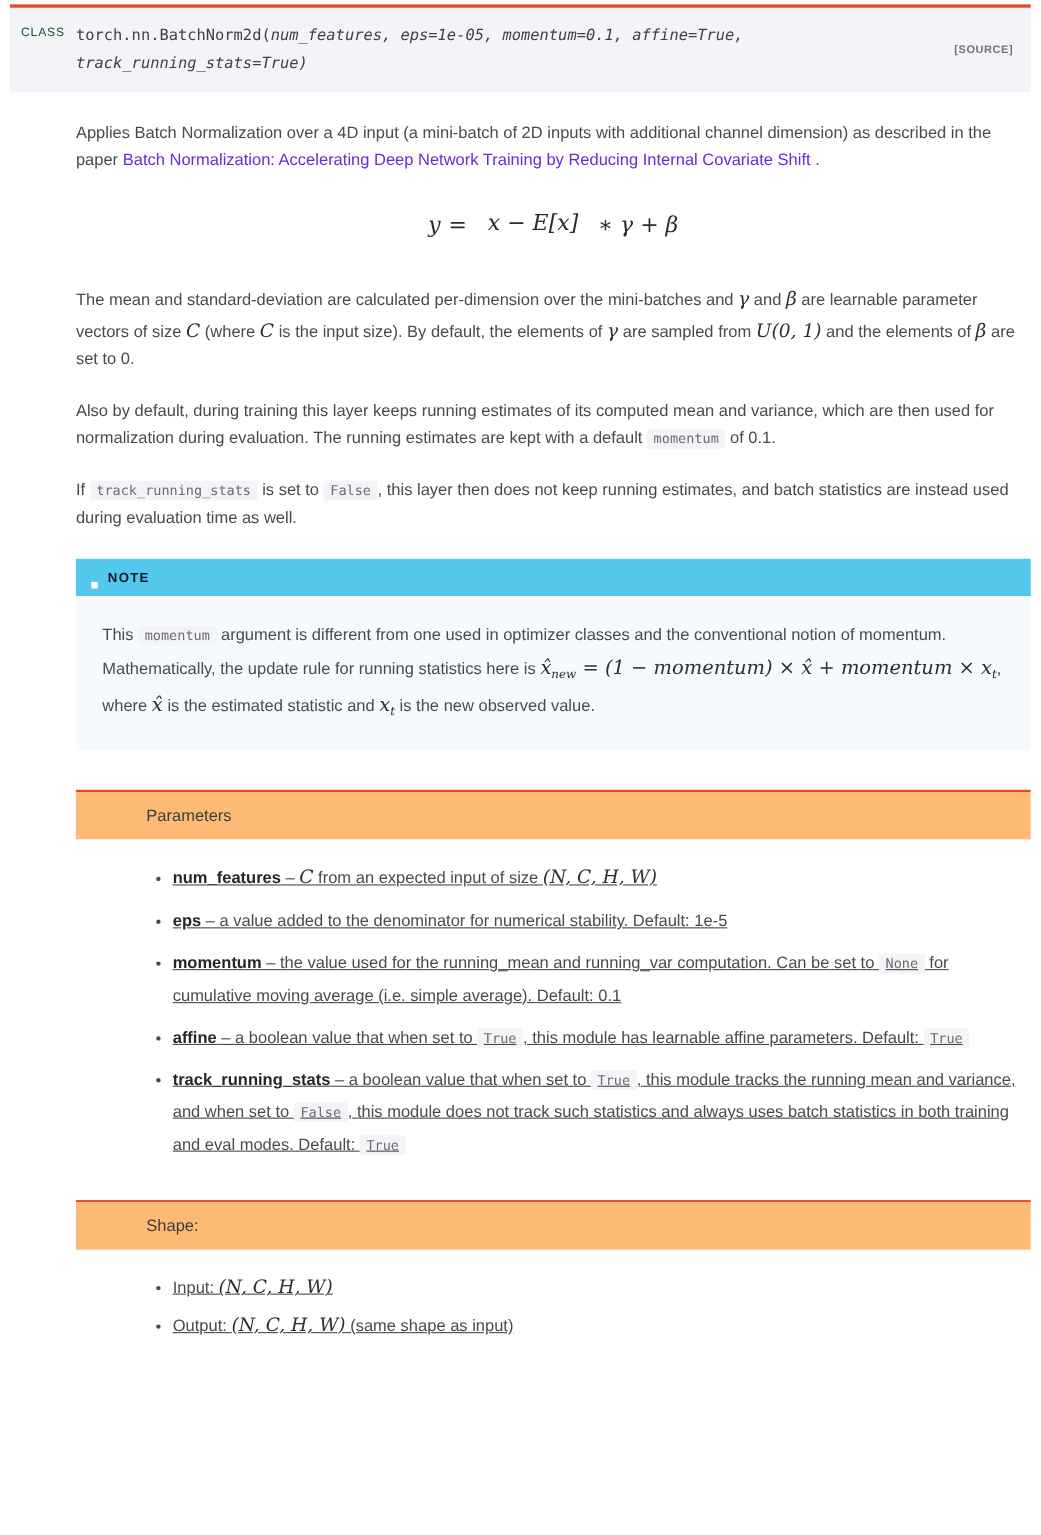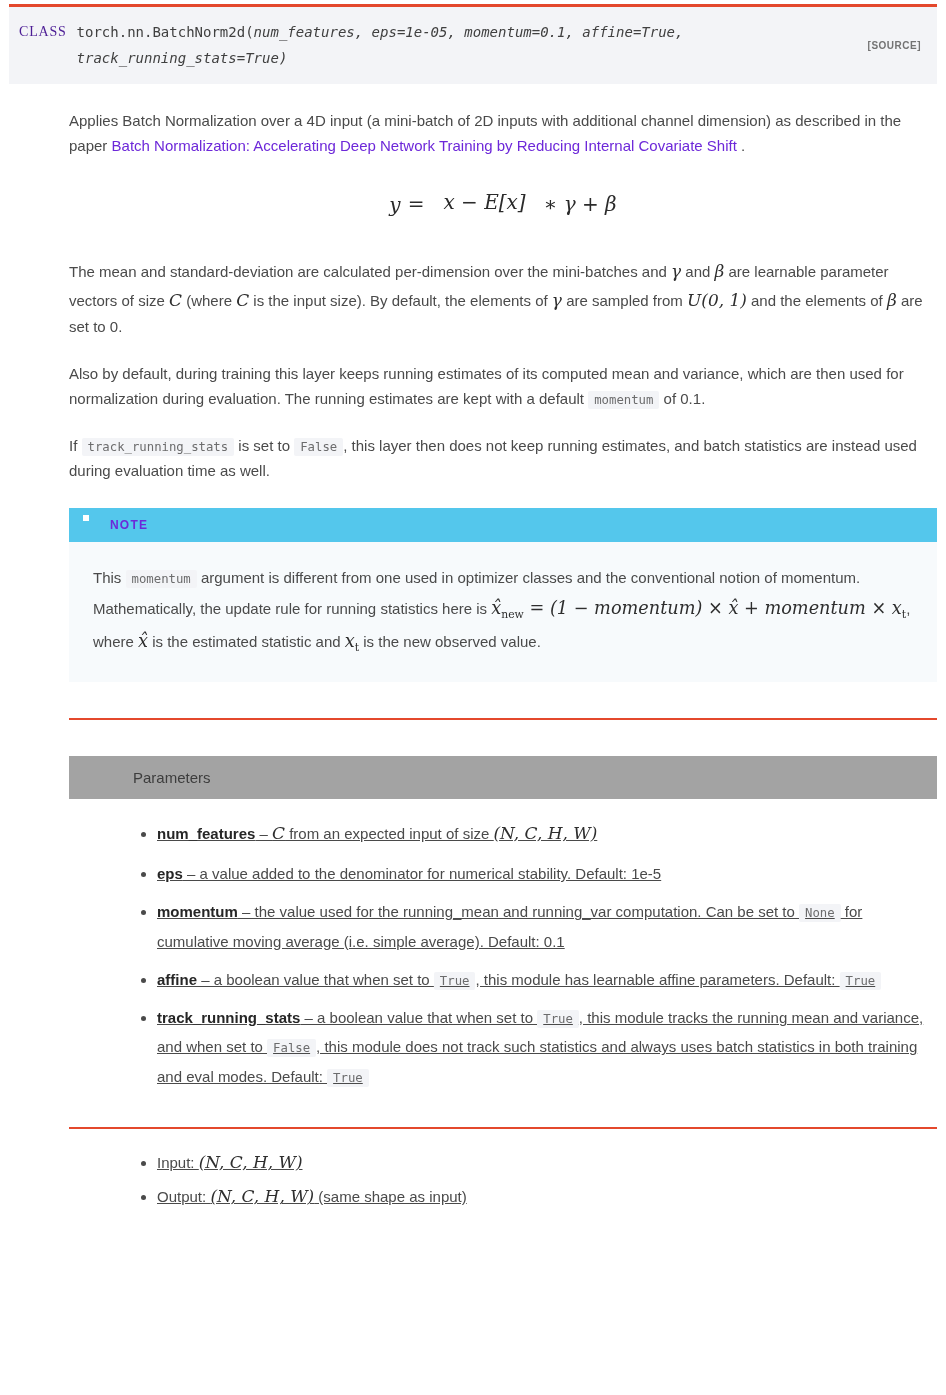--- a/index.html
+++ b/index.html
@@ -31,27 +31,26 @@
   .class-def { margin: 0; }
   .sig-block {
     background: #f3f4f7;
     border-top: 3px solid #e4482c;
     padding: 13px 16px 12px 10px;
     display: flex;
     align-items: flex-start;
     font-size: 14px;
   }
   .class-label {
-    color: #4c1d95;
-    font-size: 14px;
+    color: #14532d;
+    font-size: 11px;
     letter-spacing: 0.8px;
     padding-top: 4px;
     margin-right: 10px;
     white-space: nowrap;
-    font-family: Liberation Serif, serif;
   }
   .sig-code {
     font-family: "DejaVu Sans Mono", "Liberation Mono", monospace;
     color: #404040;
     line-height: 1.85;
     max-width: 660px;
     flex: 0 1 auto;
   }
   .sig-name { font-weight: 400; }
   .sig-params { font-style: italic; }
@@ -88,20 +87,21 @@
   }
   .t-l { color: #6d28d9; text-decoration: none; cursor: pointer; }
   .t-m {
     font-family: "DejaVu Serif", "Liberation Serif", serif;
     font-style: italic;
     font-size: 1.13em;
     color: #2e2e2e;
   }
   .t-sub {
     font-family: "DejaVu Serif", "Liberation Serif", serif;
+    font-style: italic;
     font-size: 0.72em;
     vertical-align: -0.35em;
     color: #2e2e2e;
   }
 
   
   .formula {
     text-align: center;
     font-family: "DejaVu Serif", "Liberation Serif", serif;
     font-style: italic;
@@ -125,50 +125,48 @@
     white-space: nowrap;
   }
   .sqrt-sign { font-style: normal; margin-right: 1px; }
   .sqrt-body { border-top: 1.2px solid #3a3a3a; padding: 0 3px; }
   .f-tail { margin-left: 8px; }
 
   
   .note { margin: 24px 0 36px 0; }
   .note-title {
     background: #54c7ec;
-    color: #6d28d9;
+    color: #0f172a;
     font-weight: 700;
     font-size: 12px;
     letter-spacing: 1.2px;
     padding: 7px 14px;
     display: flex;
-    align-items: flex-start;
-    gap: 12px;
+    align-items: flex-end;
   }
   .note-bullet {
     width: 6px; height: 6px;
     background: #ffffff;
     display: inline-block;
     margin-right: 9px;
   }
   .note-body {
     background: #f7fafc;
     padding: 22px 24px 24px 24px;
     line-height: 1.85;
   }
   .note-body .t-m { font-size: 1.18em; }
 
   
   .field-section { border-top: 2px solid #e4482c; margin: 36px 0 0 0; }
   .field-header {
-    background: #a3a3a3;
+    background: #fdba74;
     padding: 9px 12px 9px 64px;
     font-size: 15px;
     color: #3d3d3d;
-    margin-top: 36px;
   }
   .field-list {
     margin: 18px 0 34px 0;
     padding-left: 88px;
     list-style: disc outside;
     text-decoration: underline;
   }
   .field-list li { margin-bottom: 9px; line-height: 1.95; color: #4a4a4a; }
   .shape-list { margin-bottom: 28px; }
   .shape-list li { margin-bottom: 4px; line-height: 1.8; }
@@ -214,20 +212,21 @@
         <ul class="field-list">
             <li><span class="t-b">num_features</span><span class="t-p"> – </span><span class="t-m">C</span><span class="t-p"> from an expected input of size </span><span class="t-m">(N, C, H, W)</span></li>
             <li><span class="t-b">eps</span><span class="t-p"> – a value added to the denominator for numerical stability. Default: 1e-5</span></li>
             <li><span class="t-b">momentum</span><span class="t-p"> – the value used for the running_mean and running_var computation. Can be set to </span><span class="t-c">None</span><span class="t-p"> for cumulative moving average (i.e. simple average). Default: 0.1</span></li>
             <li><span class="t-b">affine</span><span class="t-p"> – a boolean value that when set to </span><span class="t-c">True</span><span class="t-p">, this module has learnable affine parameters. Default: </span><span class="t-c">True</span></li>
             <li><span class="t-b">track_running_stats</span><span class="t-p"> – a boolean value that when set to </span><span class="t-c">True</span><span class="t-p">, this module tracks the running mean and variance, and when set to </span><span class="t-c">False</span><span class="t-p">, this module does not track such statistics and always uses batch statistics in both training and eval modes. Default: </span><span class="t-c">True</span></li>
           </ul>
       </section>
 
       <section class="field-section">
+        <div class="field-header">Shape:</div>
         <ul class="field-list shape-list">
             <li><span class="t-p">Input: </span><span class="t-m">(N, C, H, W)</span></li>
             <li><span class="t-p">Output: </span><span class="t-m">(N, C, H, W)</span><span class="t-p"> (same shape as input)</span></li>
           </ul>
       </section>
 
     </dd>
   </dl>
 
 </div>

